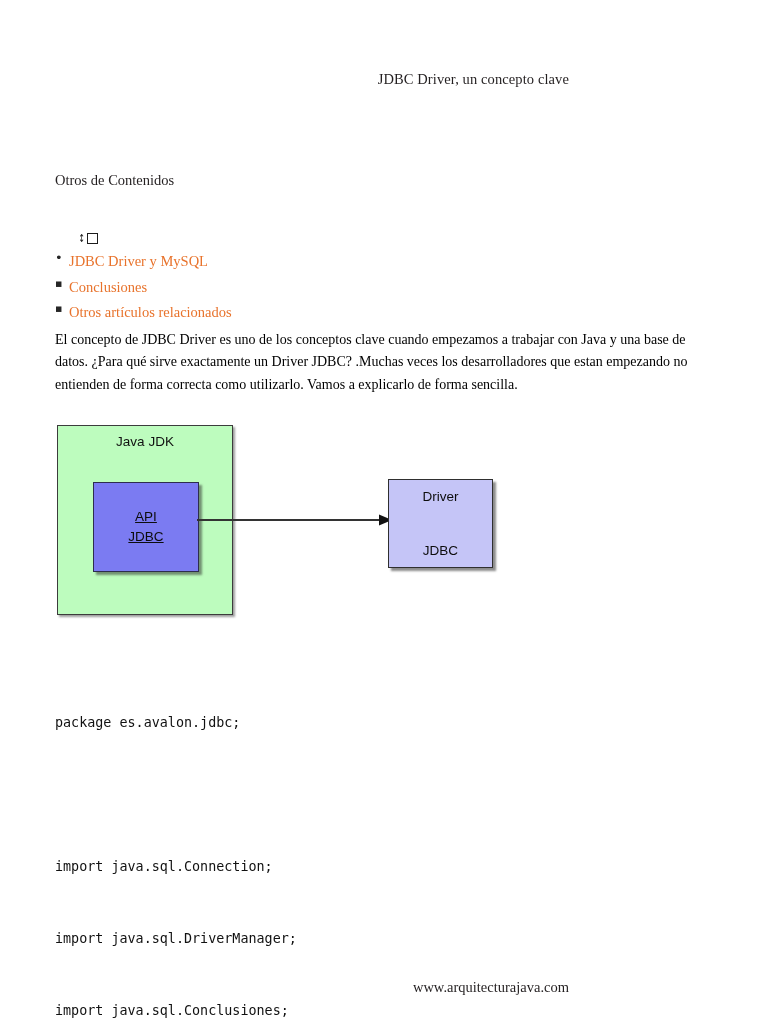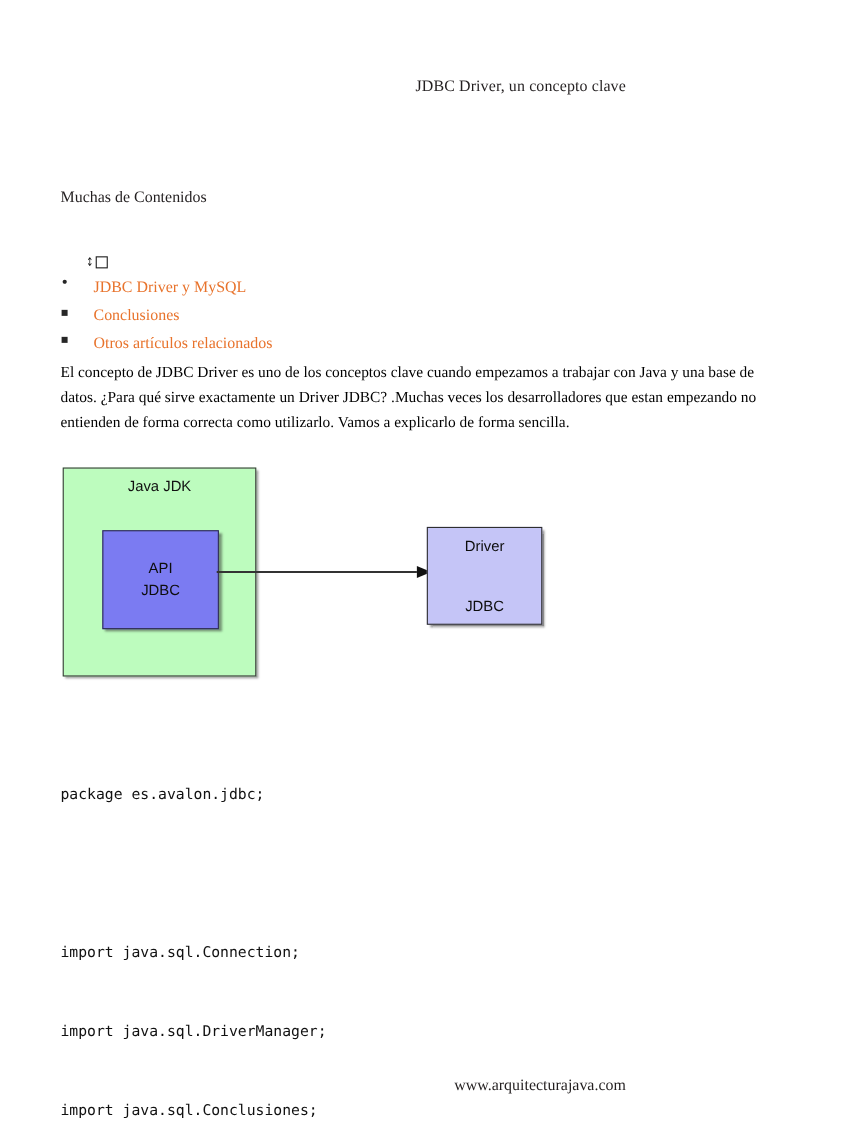--- a/index.html
+++ b/index.html
@@ -94,21 +94,20 @@
     font-family: "DejaVu Sans", sans-serif;
     line-height: inherit;
   }
   .toc-item.disc .marker { font-size: 13px; top: -1px; }
   .toc-item.square .marker { font-size: 11px; top: 0px; }
   .toc-link {
     color: #e8732c;
     font-size: 14.5px;
     text-decoration: none;
     cursor: pointer;
-    margin-left: 16px;
   }
 
   
   .para {
     font-size: 14px;
     line-height: 1.62;
     color: #000000;
     margin: 6px 0 14px 0;
     text-align: left;
   }
@@ -153,20 +152,21 @@
     box-sizing: border-box;
     box-shadow: 2.5px 2.5px 2px rgba(40,40,40,0.5);
     display: flex;
     flex-direction: column;
     align-items: center;
     justify-content: center;
     font-family: "Liberation Sans", "DejaVu Sans", sans-serif;
     font-size: 13.5px;
     color: #0d0d0d;
     line-height: 1.45;
+    text-decoration: underline;
   }
   .driver-box {
     position: absolute;
     left: 331px;
     top: 54px;
     width: 105px;
     height: 89px;
     background: #c5c5f7;
     border: 1.4px solid #2f2f2f;
     box-sizing: border-box;
@@ -228,21 +228,21 @@
 </style>
 </head>
 <body>
 
 <div class="page">
 
   <div class="doc-header">JDBC Driver, un concepto clave</div>
 
   <div class="content">
 
-    <div class="toc-heading">Muchas de Contenidos</div>
+    <div class="toc-heading">Otros de Contenidos</div>
 
     <div class="placeholder-row">
       <span class="spin-glyph">↕</span>
       <span class="broken-img"></span>
     </div>
 
     <ul class="toc-list">
       <li class="toc-item disc">
         <span class="marker">•</span>
         <a class="toc-link" href="#">JDBC Driver y MySQL</a>

